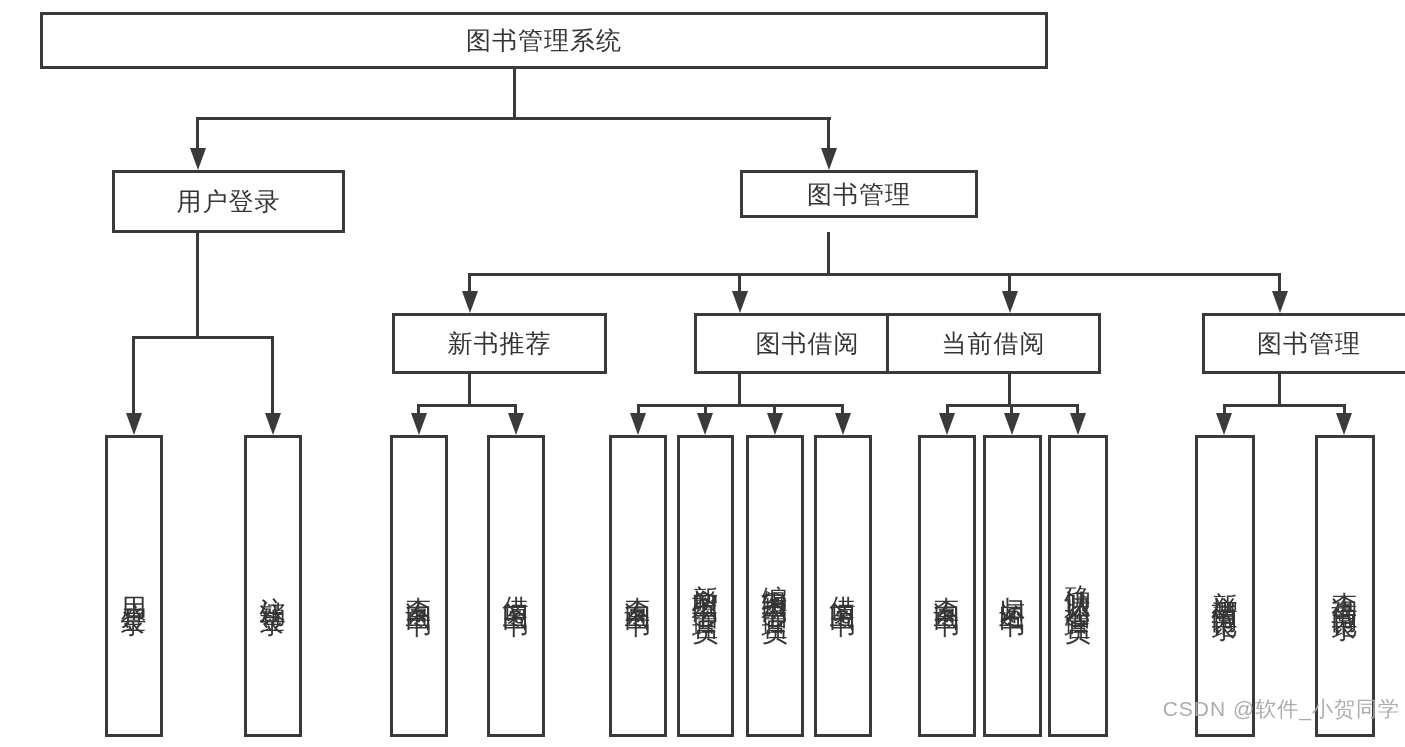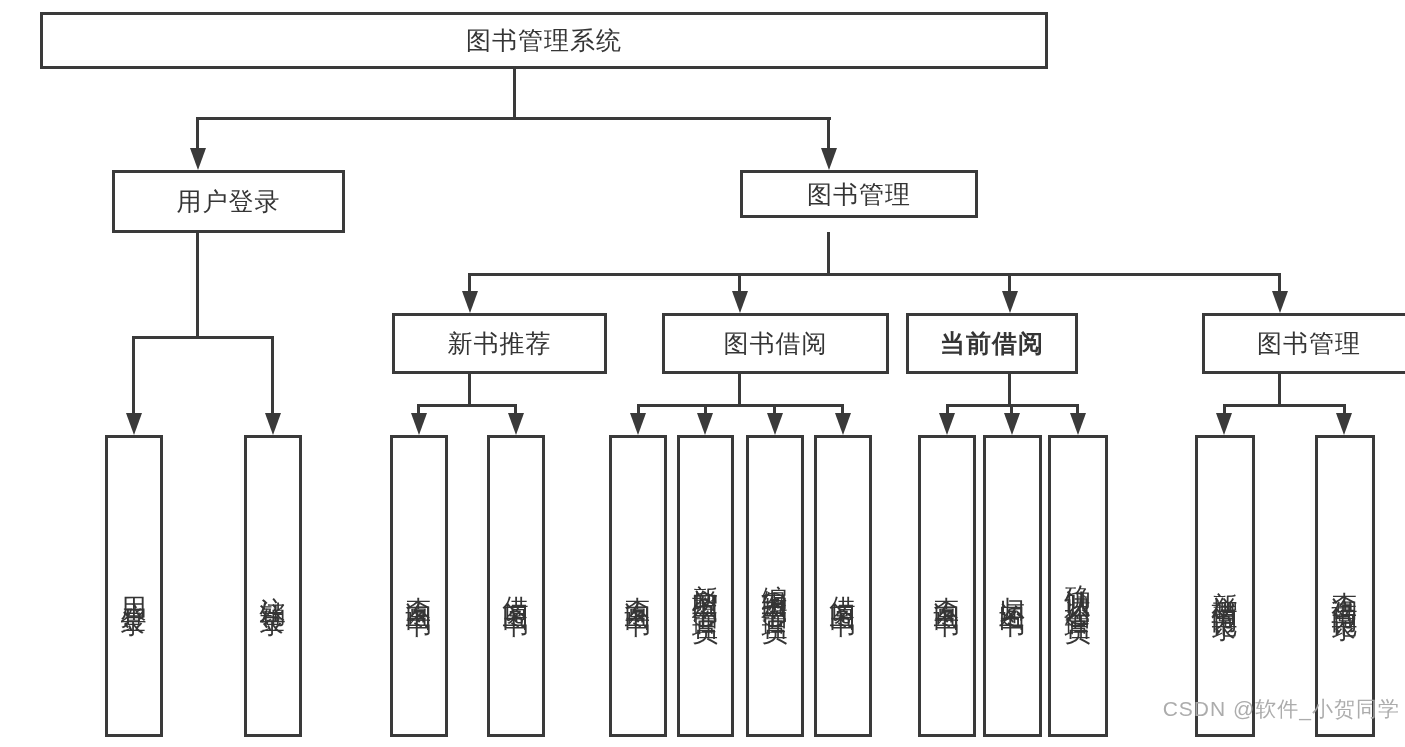--- a/index.html
+++ b/index.html
@@ -120,24 +120,24 @@
   <div class="node h" style="left:82px;top:170px;width:233px;height:63px;">
     <span class="lbl">用户登录</span>
   </div>
   <div class="node h" style="left:710px;top:170px;width:238px;height:48px;">
     <span class="lbl">图书管理</span>
   </div>
 
   <div class="node h" style="left:362px;top:313px;width:215px;height:61px;">
     <span class="lbl">新书推荐</span>
   </div>
-  <div class="node h" style="left:632px;top:313px;width:227px;height:61px;">
+  <div class="node h" style="left:664px;top:313px;width:227px;height:61px;">
     <span class="lbl">图书借阅</span>
   </div>
-  <div class="node h" style="left:876px;top:313px;width:172px;height:61px;font-weight:bold;">
+  <div class="node h" style="left:856px;top:313px;width:215px;height:61px;">
     <span class="lbl">当前借阅</span>
   </div>
   <div class="node h" style="left:1172px;top:313px;width:214px;height:61px;">
     <span class="lbl">图书管理</span>
   </div>
 
   <div class="node v" style="left:105px;top:435px;width:58px;height:302px;">
     <span class="lbl">用户登录</span>
   </div>
   <div class="node v" style="left:244px;top:435px;width:58px;height:302px;">

